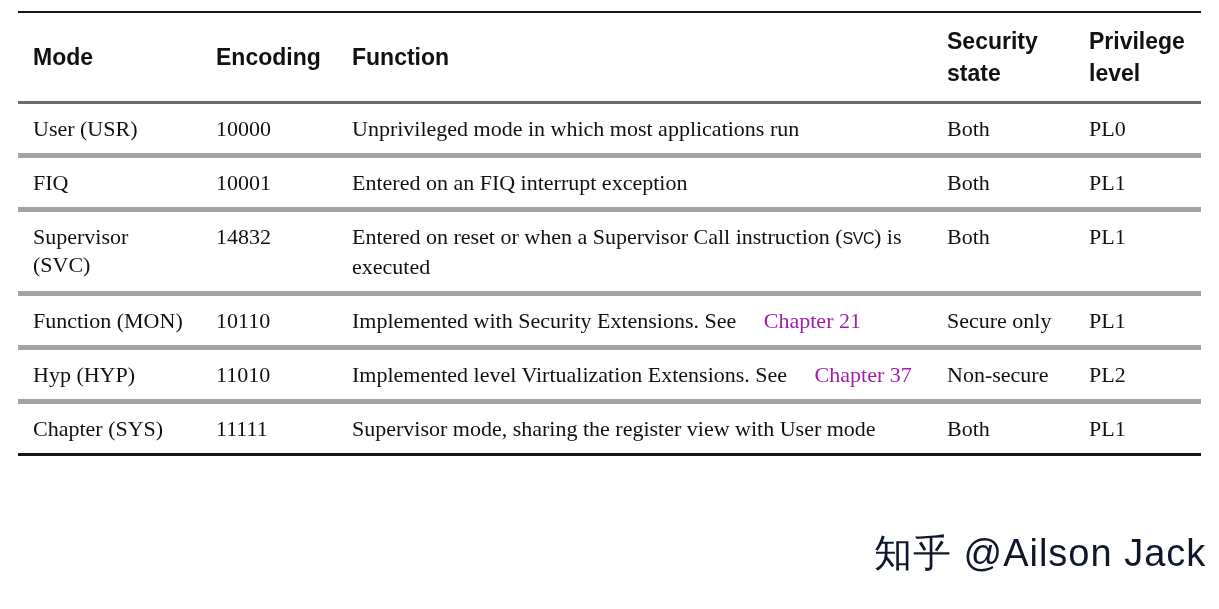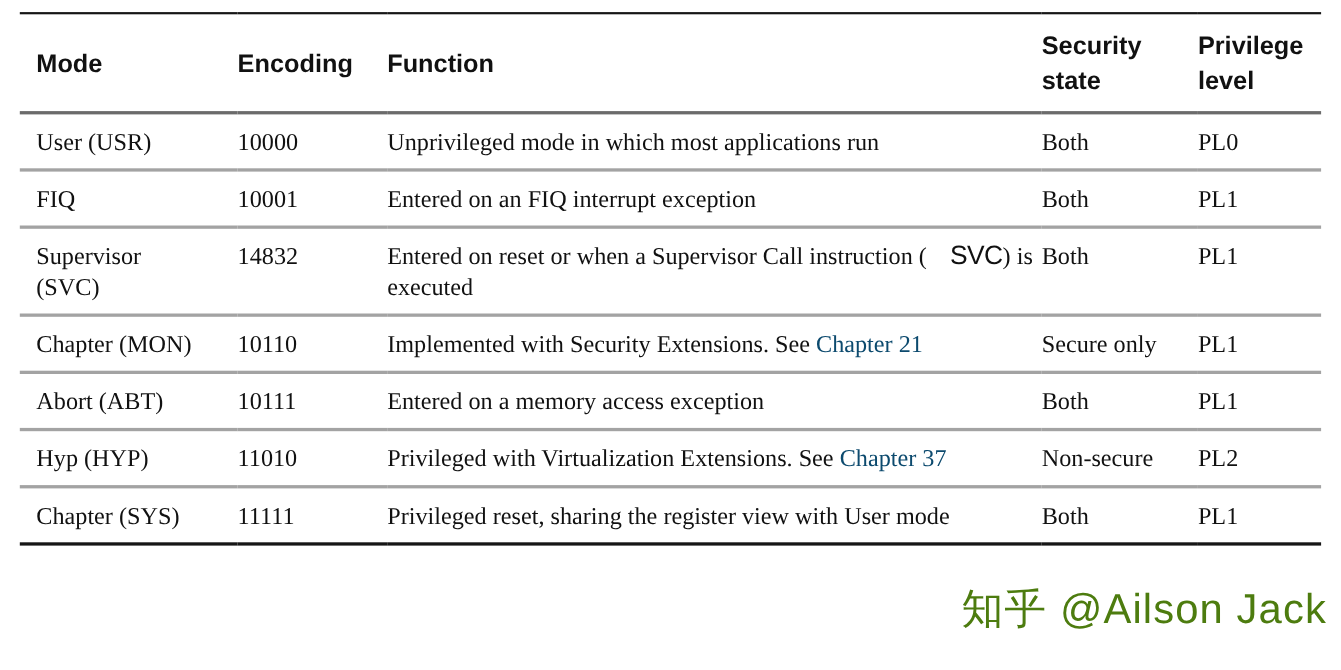--- a/index.html
+++ b/index.html
@@ -40,44 +40,44 @@
   }
   thead th.first { padding-left: 15px; }
   tbody td {
     font-family: "Liberation Serif", serif;
     font-size: 22px;
     line-height: 28px;
     color: #111111;
     text-align: left;
     vertical-align: top;
     padding: 11px 6px 10px 0;
-    border-top: 3px solid #a3a3a3;
+    border-top: 5px solid #a3a3a3;
   }
   tbody tr:first-child td { border-top: none; }
   tbody td.first { padding-left: 15px; }
   .mode-line2 { display: block; font-family: Liberation Serif, serif; }
   .fn-code {
     font-family: "Liberation Sans", sans-serif;
-    font-size: 24px;
+    font-size: 16px;
     letter-spacing: -0.5px;
-    margin-left: 21px;
   }
   a.fn-link {
-    color: #0c4a6e;
+    color: #a21caf;
     text-decoration: none;
     cursor: pointer;
+    margin-left: 22px;
   }
   .watermark {
     position: absolute;
     left: 874px;
     top: 528px;
     font-family: "Liberation Sans", sans-serif;
     font-size: 38px;
     letter-spacing: 1px;
-    color: #4d7c0f;
+    color: #0f172a;
     text-shadow:
       -1px -1px 0 #ffffff,
        1px -1px 0 #ffffff,
       -1px  1px 0 #ffffff,
        1px  1px 0 #ffffff;
     white-space: nowrap;
     pointer-events: none;
   }
 </style>
 </head>
@@ -118,44 +118,37 @@
         <td>PL1</td>
       </tr>
       <tr>
         <td class="first"><span>Supervisor</span><span class="mode-line2">(SVC)</span></td>
         <td>14832</td>
         <td><span>Entered on reset or when a Supervisor Call instruction (</span><span class="fn-code">SVC</span><span>) is executed</span></td>
         <td>Both</td>
         <td>PL1</td>
       </tr>
       <tr>
-        <td class="first">Chapter (MON)</td>
+        <td class="first">Function (MON)</td>
         <td>10110</td>
         <td><span>Implemented with Security Extensions. See </span><a class="fn-link">Chapter 21</a></td>
         <td>Secure only</td>
         <td>PL1</td>
       </tr>
       <tr>
-        <td class="first">Abort (ABT)</td>
-        <td>10111</td>
-        <td><span>Entered on a memory access exception</span></td>
-        <td>Both</td>
-        <td>PL1</td>
-      </tr>
-      <tr>
         <td class="first">Hyp (HYP)</td>
         <td>11010</td>
-        <td><span>Privileged with Virtualization Extensions. See </span><a class="fn-link">Chapter 37</a></td>
+        <td><span>Implemented level Virtualization Extensions. See </span><a class="fn-link">Chapter 37</a></td>
         <td>Non-secure</td>
         <td>PL2</td>
       </tr>
       <tr>
         <td class="first">Chapter (SYS)</td>
         <td>11111</td>
-        <td><span>Privileged reset, sharing the register view with User mode</span></td>
+        <td><span>Supervisor mode, sharing the register view with User mode</span></td>
         <td>Both</td>
         <td>PL1</td>
       </tr>
     </tbody>
   </table>
 
   <div class="watermark">知乎 @Ailson Jack</div>
 
 </div>
 

